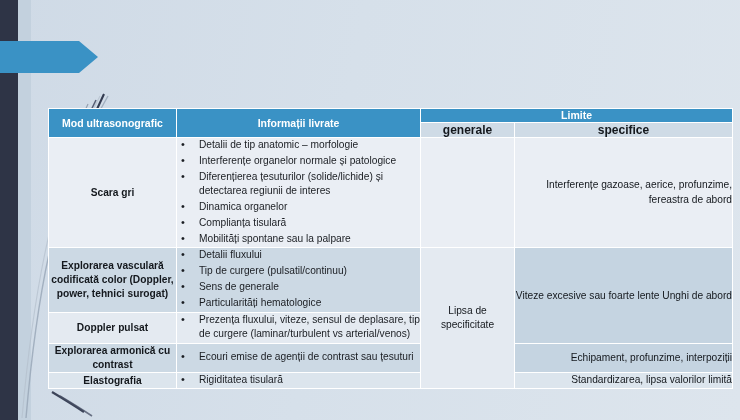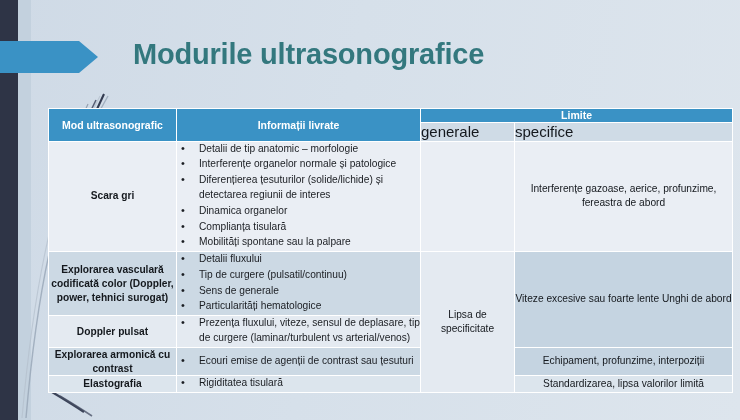--- a/index.html
+++ b/index.html
@@ -81,23 +81,23 @@
     color: #ffffff;
     font-size: 10.5px;
     font-weight: bold;
     text-align: center;
     padding: 6px 4px;
     line-height: 1.2;
   }
   th.sub {
     background: #cfdbe6;
     color: #14181d;
-    font-size: 15px;
-    font-weight: normal;
-    text-align: left;
+    font-size: 12px;
+    font-weight: bold;
+    text-align: center;
     padding: 4px 4px;
     line-height: 1.2;
   }
 
   
   td.modecell {
     text-align: center;
     font-size: 10.2px;
     font-weight: bold;
     color: #14181d;
@@ -111,21 +111,21 @@
     padding: 5px 6px 5px 8px;
   }
   td.gencell {
     text-align: center;
     font-size: 10.2px;
     color: #14181d;
     line-height: 1.4;
     padding: 4px;
   }
   td.speccell {
-    text-align: center;
+    text-align: right;
     font-size: 10.2px;
     color: #14181d;
     line-height: 1.4;
     padding: 5px 6px;
   }
 
   
   .tint-a { background: #eaeef4; }
   .tint-b { background: #ccd9e4; }
   .tint-c { background: #e4eaf1; }
@@ -166,21 +166,20 @@
     <path d="M96,100 C52,186 44,276 140,368" stroke="#39415a" stroke-width="1.6" fill="none" opacity="0.8"></path>
     <path d="M88,104 C46,192 38,282 135,374" stroke="#6e7a8c" stroke-width="1.2" fill="none" opacity="0.6"></path>
     <path d="M52,392 C62,398 72,404 84,412" stroke="#2b3349" stroke-width="2.2" fill="none" opacity="0.9"></path>
     <path d="M60,396 C70,402 80,408 92,416" stroke="#454d63" stroke-width="1.6" fill="none" opacity="0.75"></path>
   </svg>
 
   <svg class="arrow-banner" width="98" height="32" viewBox="0 0 98 32">
     <polygon points="0,0 79,0 98,16 79,32 0,32" fill="#3a92c5"></polygon>
   </svg>
 
-  <div class="slide-title">Modurile ultrasonografice</div>
 
   <div class="table-wrap">
     <table class="ustable">
       <colgroup>
         <col style="width:128px">
         <col style="width:244px">
         <col style="width:94px">
         <col style="width:218px">
       </colgroup>
       <thead>

